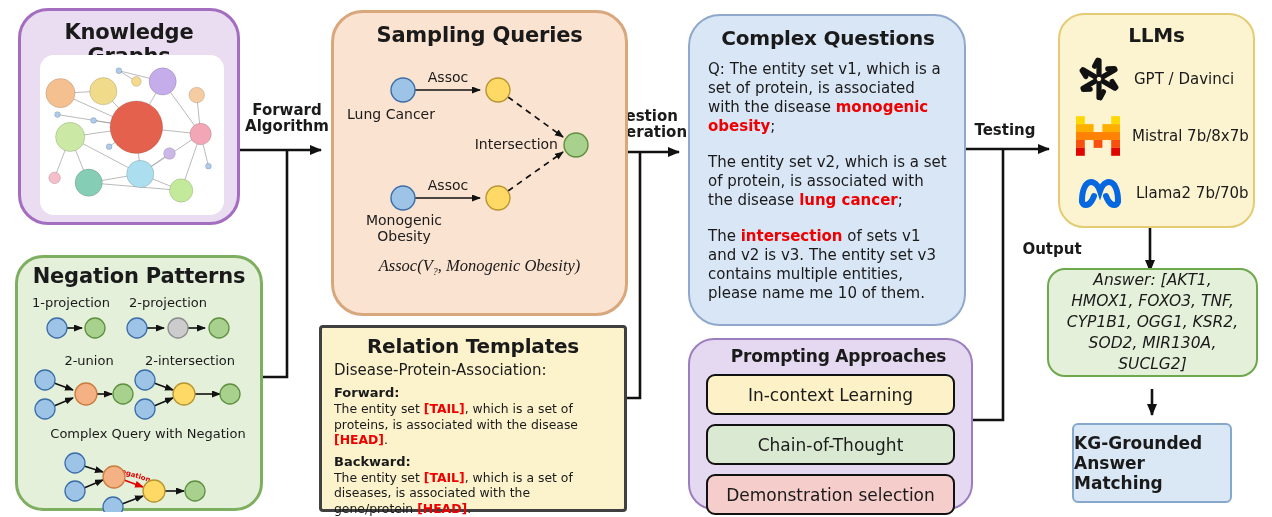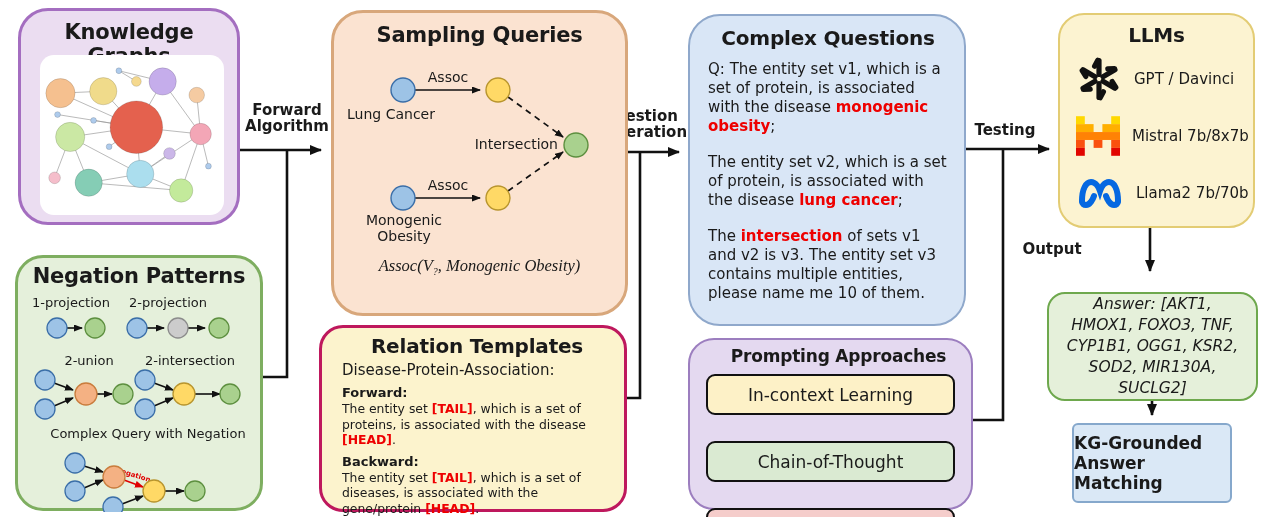--- a/index.html
+++ b/index.html
@@ -8,39 +8,39 @@
   .box{position:absolute;box-sizing:border-box;}
   .box-title{font-weight:700;text-align:center;letter-spacing:-0.2px;}
   
   #kg-box{left:18px;top:8px;width:222px;height:217px;background:#EBDDF1;border:3px solid #A46EC0;border-radius:30px;}
   #kg-box .box-title{font-size:21px;margin-top:9px;}
   #kg-panel{position:absolute;left:19px;top:44px;width:184px;height:160px;background:#ffffff;border-radius:14px;}
   #rp-box{left:15px;top:255px;width:248px;height:256px;background:#E5F0DB;border:3px solid #7EAE60;border-radius:28px;}
   #rp-box .box-title{font-size:21px;margin-top:6px;}
   #lq-box{left:331px;top:10px;width:297px;height:306px;background:#FBE3D1;border:3px solid #D8A77B;border-radius:32px;}
   #lq-box .box-title{font-size:21px;margin-top:10px;}
-  #rt-box{left:319px;top:325px;width:308px;height:187px;background:#FCF3CD;border:3px solid #be185d;border-radius:24px;padding:6px 12px 0 20px;}
+  #rt-box{left:319px;top:325px;width:308px;height:187px;background:#FCF3CD;border:3px solid #404040;border-radius:4px;padding:6px 12px 0 12px;}
   #rt-box .box-title{font-size:20px;}
   #cq-box{left:688px;top:14px;width:278px;height:312px;background:#D9E6F6;border:2.5px solid #8FA8CB;border-radius:32px;padding:10px 16px 0 18px;}
   #cq-box .box-title{font-size:20px;margin-bottom:10px;}
   #pa-box{left:688px;top:338px;width:285px;height:172px;background:#E4D9F0;border:2.5px solid #9C7EBF;border-radius:26px;}
   #pa-box .box-title{font-size:17px;margin-top:6px;padding-left:16px;}
   #llm-box{left:1058px;top:13px;width:197px;height:215px;background:#FCF3D1;border:2.5px solid #E3CC74;border-radius:26px;}
   #llm-box .box-title{font-size:20px;margin-top:8px;}
-  #ans-box{left:1047px;top:292px;width:211px;height:109px;background:#E5F0DA;border:2.5px solid #6EA84D;border-radius:18px;display:flex;align-items:center;justify-content:center;}
+  #ans-box{left:1047px;top:268px;width:211px;height:109px;background:#E5F0DA;border:2.5px solid #6EA84D;border-radius:18px;display:flex;align-items:center;justify-content:center;}
   #kgm-box{left:1072px;top:423px;width:160px;height:80px;background:#DAE8F6;border:2.5px solid #86A8CC;border-radius:6px;display:flex;flex-direction:column;align-items:flex-start;justify-content:center;}
   
   .red-b{color:#EE0000;font-weight:700;}
   .cq-p{font-size:15px;line-height:19px;margin:0 0 17px 0;}
   .rt-head{font-size:15px;margin:3px 0 6px 0;}
   .rt-lbl{font-size:13px;font-weight:700;margin:4px 0 1px 0;}
   .rt-body{font-size:12.4px;line-height:15.5px;margin:0 0 6px 0;}
   .llm-row{display:flex;align-items:center;gap:12px;margin:7px 0 7px 16px;height:50px;}
   .llm-name{font-size:15px;}
-  .pa-item{margin:0 auto 26px auto;width:245px;height:37px;border:2px solid #111;border-radius:9px;
+  .pa-item{margin:0 auto 9px auto;width:245px;height:37px;border:2px solid #111;border-radius:9px;
            display:flex;align-items:center;justify-content:center;font-size:17px;}
   #pa-item-0{background:#FDF1C7;margin-top:8px;}
   #pa-item-1{background:#DAEAD2;}
   #pa-item-2{background:#F5CDCB;}
   #ans-text{font-style:italic;font-size:15.5px;line-height:21px;text-align:center;padding:0 12px;}
   .kgm-line{font-weight:700;font-size:17px;line-height:20px;}
   .conn-label{position:absolute;font-weight:700;font-size:15px;line-height:16px;text-align:center;}
   #formula{position:absolute;left:0;top:243px;width:100%;text-align:center;
            font-family:"Liberation Serif","DejaVu Serif",serif;font-style:italic;font-size:16.5px;line-height:20px;}
   #formula sub{font-size:10px;}

